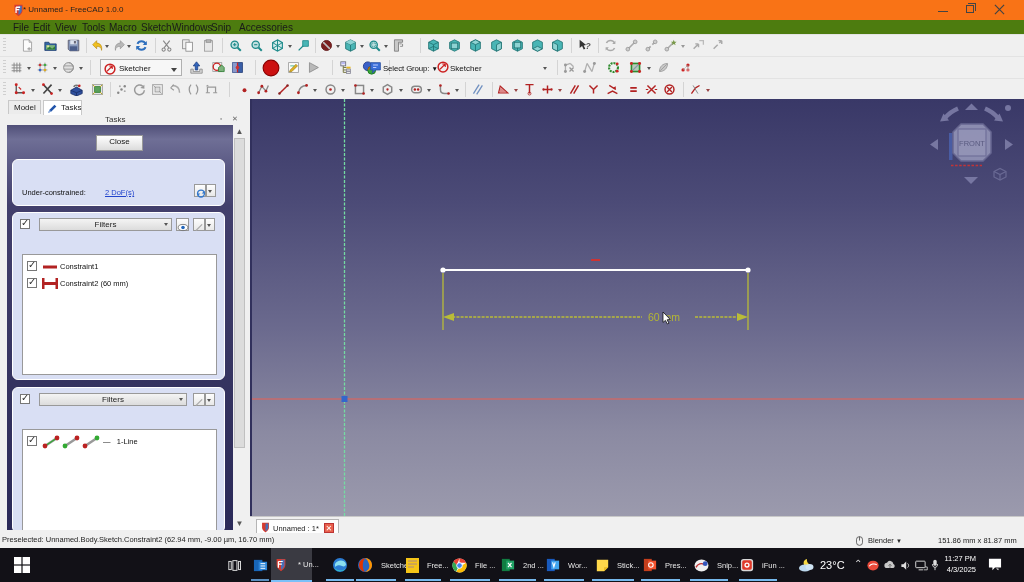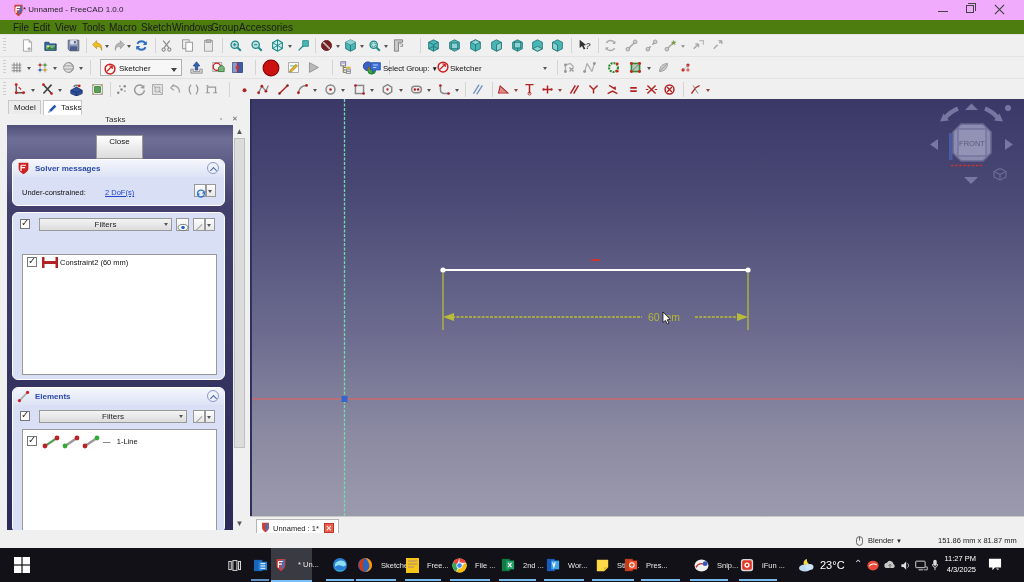--- a/index.html
+++ b/index.html
@@ -1,20 +1,20 @@
 <!DOCTYPE html>
 <html><head>
 <meta charset="utf-8">
 <style>
 * { margin:0; padding:0; box-sizing:border-box; }
 html,body { width:1024px; height:582px; overflow:hidden; font-family:"Liberation Sans",sans-serif; }
 #app { position:relative; width:1024px; height:582px; background:#f0f0f0; }
 
 
-#titlebar { position:absolute; left:0; top:0; width:1024px; height:20px; background:#f0abfc; }
+#titlebar { position:absolute; left:0; top:0; width:1024px; height:20px; background:#f97316; }
 #titlebar .ticon { position:absolute; left:12px; top:4px; width:13px; height:13px; }
 #titlebar .ttext { position:absolute; left:23px; top:5px; font-size:8px; color:#222; }
 #wbtns { position:absolute; left:0; top:0; width:1024px; height:20px; }
 
 
 #menubar { position:absolute; left:0; top:20px; width:1024px; height:14px; background:#4d7c0f; font-size:10px; color:#1a1a1a; }
 #menubar span { position:absolute; top:2px; }
 
 
 .tbrow { position:absolute; left:0; width:1024px; background:#f0f0f0; }
@@ -92,21 +92,21 @@
   </div>
 
   <div id="menubar">
     <span style="left:13px">File</span>
     <span style="left:33px">Edit</span>
     <span style="left:55px">View</span>
     <span style="left:82px">Tools</span>
     <span style="left:109px">Macro</span>
     <span style="left:141px">Sketch</span>
     <span style="left:172px">Windows</span>
-    <span style="left:211px">Group</span>
+    <span style="left:211px">Snip</span>
     <span style="left:239px">Accessories</span>
   </div>
 
   <div id="tb1" class="tbrow">
     <div class="handle" style="left:3px"></div>
     <i class="ti" style="left:21px">
         <svg viewBox="0 0 16 16">
           <path d="M3 1 L10 1 L13 4 L13 15 L3 15 Z" fill="#fcfcfc" stroke="#999" stroke-width="1"></path>
           <path d="M10 1 L10 4 L13 4" fill="none" stroke="#999"></path>
           <path d="M10 10 L10 14 M8 12 L12 12" stroke="#aaa" stroke-width="1.6"></path>
@@ -708,31 +708,23 @@
           <span style="margin-left:12px">Tasks</span>
         </div>
       </div>
       <div id="dockhead">
           <span style="position:absolute;left:105px;top:1px;">Tasks</span> 
           <span style="position:absolute;left:220px;top:1px;font-size:7px;color:#666">▫</span>
           <span style="position:absolute;left:232px;top:1px;font-size:7px;color:#666">✕</span>
         </div>
       <div id="taskwrap">
 
-        <div style="position:absolute;left:89px;top:10px;width:47px;height:24px;background:linear-gradient(180deg,#fefefe,#dcdcdc);border:1px solid #999;font-size:8px;color:#111;text-align:center;padding-top:1px;">Close</div>
+        <div style="position:absolute;left:89px;top:10px;width:47px;height:16px;background:linear-gradient(180deg,#fefefe,#dcdcdc);border:1px solid #999;font-size:8px;color:#111;text-align:center;padding-top:1px;">Close</div>
 
         <div class="tbox" style="top:34px;height:47px;">
-          <div class="thead">
-            <svg style="position:absolute;left:4px;top:2px;width:13px;height:13px" viewBox="0 0 16 16">
-                <path d="M2 1 L14 1 L14 8 C14 12 8 15 8 15 C8 15 2 12 2 8 Z" fill="#cc2222"></path>
-                <path d="M5 4 L11 4 M5 4 L5 11 M5 7 L10 7" stroke="#fff" stroke-width="1.5" fill="none"></path>
-              </svg>
-            <span class="htxt">Solver messages</span>
-            <span class="harr"></span>
-          </div>
           <div style="position:absolute;left:9px;top:28px;font-size:7.5px;color:#111;">Under-constrained:</div>
           <a style="position:absolute;left:92px;top:28px;font-size:7.5px;color:#2244cc;text-decoration:underline;">2 DoF(s)</a>
           <div class="fbtn" style="left:181px;top:24px;width:12px;">
             <svg style="width:12px;height:11px" viewBox="0 0 16 16">
                 <path d="M3 8 A5 5 0 0 1 13 8 M13 8 A5 5 0 0 1 3 8" stroke="#3377cc" stroke-width="2" fill="none"></path>
                 <path d="M13 4 L13 8 L9 8 Z" fill="#3377cc"></path>
                 <path d="M3 12 L3 8 L7 8 Z" fill="#3377cc"></path>
               </svg>
           </div>
           <div class="fbtn" style="left:193px;top:24px;width:10px;">
@@ -749,42 +741,40 @@
                   <circle cx="8" cy="8" r="2.6" fill="#2266bb"></circle>
                 </svg></div>
             <div class="fbtn" style="left:180px;top:5px;width:12px;"><svg style="width:10px;height:11px" viewBox="0 0 16 16">
                   <path d="M3 13 L13 3" stroke="#aaa" stroke-width="2"></path>
                 </svg></div>
             <div class="fbtn" style="left:192px;top:5px;width:10px;">
                 <div class="darr" style="left:1px;top:5px;"></div>
               </div>
           </div>
           <div class="wlist" style="top:41px;height:121px;">
+            <div style="position:relative;height:17px;margin-top:4px;">
+              <div class="cb checked" style="left:4px;top:2px;"></div>
+              <svg style="position:absolute;left:20px;top:5px;width:14px;height:6px" viewBox="0 0 14 6">
+                  <rect x="0" y="1.5" width="14" height="3" fill="#b22222"></rect>
+                </svg>
+              <span style="position:absolute;left:37px;top:3px;font-size:7.5px;color:#111;">Constraint1</span>
+            </div>
             <div style="position:relative;height:17px;">
               <div class="cb checked" style="left:4px;top:2px;"></div>
               <svg style="position:absolute;left:19px;top:2px;width:16px;height:11px" viewBox="0 0 16 11">
                   <rect x="0" y="0" width="2.5" height="11" fill="#b22222"></rect>
                   <rect x="13.5" y="0" width="2.5" height="11" fill="#b22222"></rect>
                   <rect x="2" y="4" width="12" height="3" fill="#b22222"></rect>
                 </svg>
               <span style="position:absolute;left:37px;top:3px;font-size:7.5px;color:#111;">Constraint2 (60 mm)</span>
             </div>
           </div>
         </div>
 
         <div class="tbox" style="top:262px;height:146px;">
-          <div class="thead">
-            <svg style="position:absolute;left:4px;top:2px;width:13px;height:13px" viewBox="0 0 16 16">
-                <path d="M3 13 L13 3" stroke="#aaa" stroke-width="2"></path>
-                <circle cx="3" cy="13" r="2" fill="#cc2222"></circle>
-                <circle cx="13" cy="3" r="2" fill="#cc2222"></circle>
-              </svg>
-            <span class="htxt">Elements</span>
-            <span class="harr"></span>
-          </div>
           <div class="filtrow">
             <div class="cb checked" style="left:7px;top:6px;"></div>
             <div class="fcombo" style="left:26px;top:5px;width:148px;">Filters<div class="darr" style="right:3px;top:4px;"></div></div>
             <div class="fbtn" style="left:180px;top:5px;width:12px;"><svg style="width:10px;height:11px" viewBox="0 0 16 16">
                   <path d="M3 13 L13 3" stroke="#aaa" stroke-width="2"></path>
                 </svg></div>
             <div class="fbtn" style="left:192px;top:5px;width:10px;">
                 <div class="darr" style="left:1px;top:5px;"></div>
               </div>
           </div>
@@ -881,20 +871,21 @@
             <path d="M3 1 L13 1 L13 8 C13 12 8 15 8 15 C8 15 3 12 3 8 Z" fill="#d63b2f"></path>
             <path d="M8 2 L12 2 L12 8 C12 11 8 13.5 8 13.5 Z" fill="#4a6fb5"></path>
           </svg>
         Unnamed : 1*
         <span style="display:inline-block;width:10px;height:10px;background:#e8604c;border:1px solid #b33;color:#fff;font-size:8px;line-height:9px;text-align:center;margin-left:3px;">✕</span>
       </div>
     </div>
   </div>
 
   <div id="statusbar">
+    <span style="position:absolute;left:2px;top:2px;">Preselected: Unnamed.Body.Sketch.Constraint2 (62.94 mm, -9.00 µm, 16.70 mm)</span>
     <svg style="position:absolute;left:856px;top:3px;width:7px;height:10px" viewBox="0 0 8 11">
         <rect x="0.5" y="0.5" width="7" height="10" rx="3.5" fill="none" stroke="#555"></rect>
         <path d="M4 0.5 L4 5" stroke="#555"></path>
       </svg>
     <span style="position:absolute;left:868px;top:3px;">Blender <span style="font-size:6px;">▼</span></span>
     <span style="position:absolute;left:938px;top:3px;">151.86 mm x 81.87 mm <span style="font-size:6px;">▼</span></span>
   </div>
 
   <div id="wtb">
     <svg style="position:absolute;left:14px;top:9px;width:16px;height:16px" viewBox="0 0 16 16">
@@ -978,21 +969,21 @@
       </div>
     <div class="runline" style="left:544px;width:40px;"></div>
     <div class="wtbicon" style="left:596px;">
         <svg width="13" height="13" viewBox="0 0 16 16">
           <path d="M1 1 L15 1 L15 10 L10 15 L1 15 Z" fill="#ffd84a"></path>
           <path d="M10 15 L10 10 L15 10 Z" fill="#e8b820"></path>
         </svg>
         <span class="applabel">Stick...</span>
       </div>
     <div class="runline" style="left:592px;width:42px;"></div>
-    <div class="wtbicon" style="left:624px;">
+    <div class="wtbicon" style="left:643px;">
         <svg width="14" height="14" viewBox="0 0 16 16">
           <rect x="1" y="1" width="9" height="14" fill="#c43e1c"></rect>
           <rect x="6" y="3" width="9" height="10" fill="#f5522d"></rect>
           <circle cx="9" cy="8" r="2.6" fill="none" stroke="#fff" stroke-width="1.2"></circle>
         </svg>
         <span class="applabel">Pres...</span>
       </div>
     <div class="runline" style="left:641px;width:39px;"></div>
     <div class="wtbicon" style="left:694px;">
         <svg width="15" height="13" viewBox="0 0 16 14">

